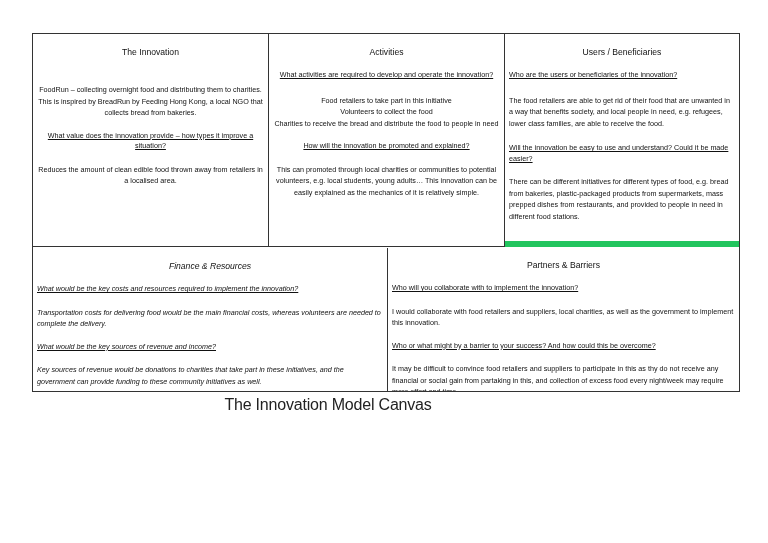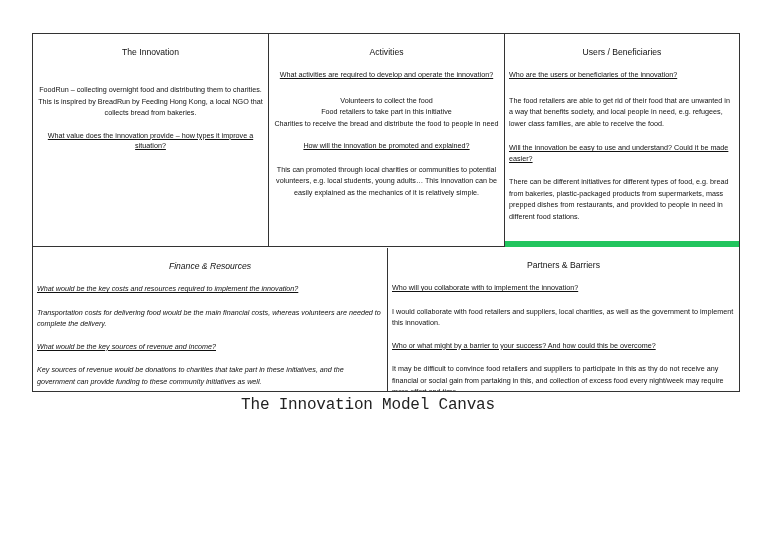--- a/index.html
+++ b/index.html
@@ -62,45 +62,45 @@
     .gap-l { height: 14px; }
 
     .title {
       position: absolute;
       left: 0;
       width: 656px;
       top: 396px;
       text-align: center;
       font-size: 16px;
       color: #222;
-      font-family: Liberation Mono, monospace;
+      font-family: Liberation Sans, sans-serif;
       letter-spacing: -0.2px;
-      padding-left: 40px;
     }
   </style>
 </head>
 <body>
 
 <div class="canvas">
 
   <div class="cell innovation center">
     <p class="heading">The Innovation</p>
     <div class="gap-l"></div>
     <p class="a">FoodRun – collecting overnight food and distributing them to charities. This is inspired by BreadRun by Feeding Hong Kong, a local NGO that collects bread from bakeries.</p>
     <div class="gap-m"></div>
     <p class="q">What value does the innovation provide – how types it improve a situation?</p>
     <div class="gap-m"></div>
+    <p class="a">Reduces the amount of clean edible food thrown away from retailers in a localised area.</p>
   </div>
 
   <div class="cell activities center">
     <p class="heading">Activities</p>
     <p class="q">What activities are required to develop and operate the innovation?</p>
     <div class="gap-l"></div>
+    <p class="a">Food retailers to take part in this initiative</p>
     <p class="a">Volunteers to collect the food</p>
-    <p class="a">Food retailers to take part in this initiative</p>
     <p class="a">Charities to receive the bread and distribute the food to people in need</p>
     <div class="gap-m"></div>
     <p class="q">How will the innovation be promoted and explained?</p>
     <div class="gap-m"></div>
     <p class="a">This can promoted through local charities or communities to potential volunteers, e.g. local students, young adults… This innovation can be easily explained as the mechanics of it is relatively simple.</p>
   </div>
 
   <div class="cell users left">
     <p class="heading">Users / Beneficiaries</p>
     <p class="q">Who are the users or beneficiaries of the innovation?</p>

